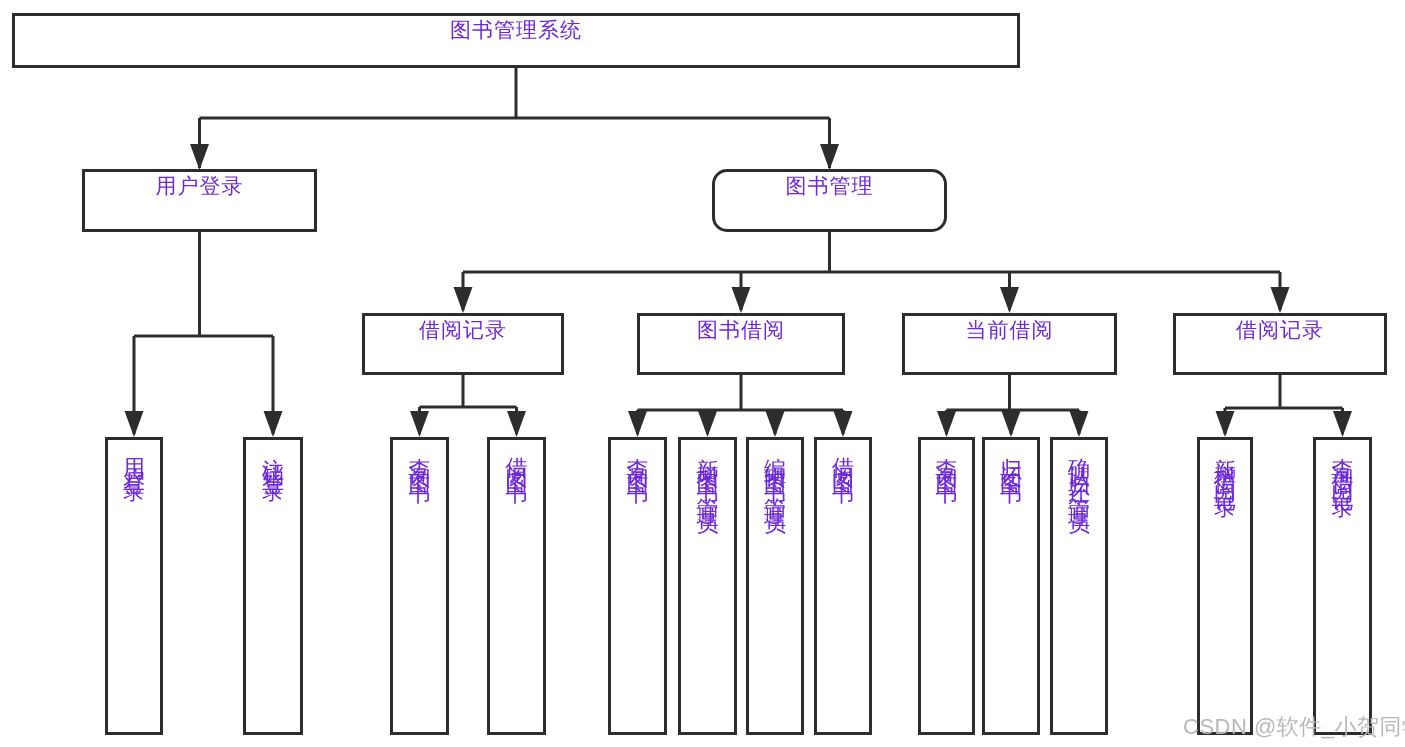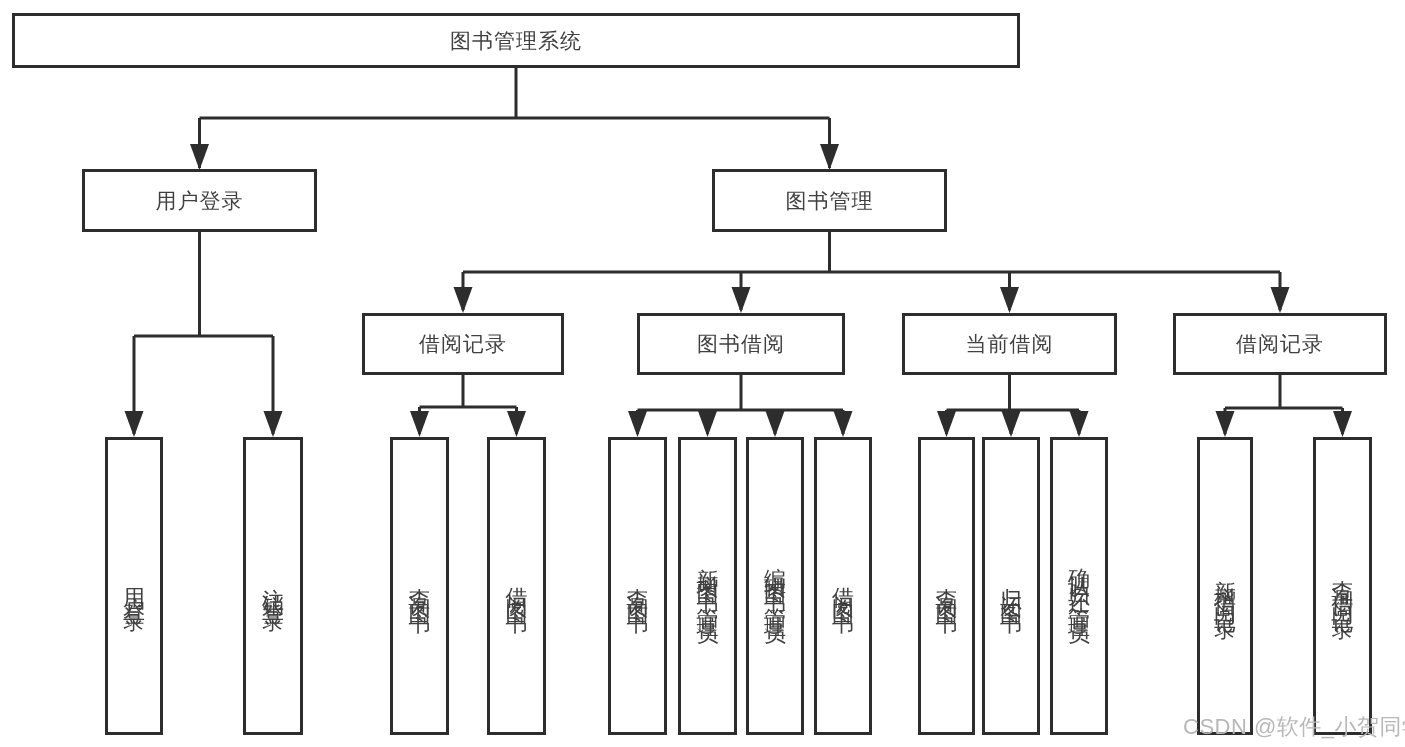--- a/index.html
+++ b/index.html
@@ -9,22 +9,22 @@
     background:#ffffff;
     font-family:"Liberation Sans", sans-serif;
     overflow:hidden;
   }
   .connectors { position:absolute; left:0; top:0; width:1405px; height:747px; }
   .node {
     position:absolute;
     box-sizing:border-box;
     border:3px solid #2d2d2d;
     background:#ffffff;
-    display:flex; align-items:center; justify-content:center;
-    color:#404040;
+    display:flex; align-items:flex-start; justify-content:center;
+    color:#6d28d9;
     font-size:21px;
   }
   .node.h span { letter-spacing:1px; white-space:nowrap; }
   .node.v span {
     writing-mode:vertical-rl;
     text-orientation:mixed;
     letter-spacing:8px;
     line-height:1.1;
     font-size:22px;
   }
@@ -83,21 +83,21 @@
     </g>
   </svg>
 
   <div class="node h" style="left:12px; top:13px; width:1008px; height:55px;">
     <span>图书管理系统</span>
   </div>
 
   <div class="node h" style="left:82px; top:169px; width:235px; height:63px;">
     <span>用户登录</span>
   </div>
-  <div class="node h" style="left:712px; top:169px; width:235px; height:63px;">
+  <div class="node h" style="left:712px; top:169px; width:235px; height:63px;border-radius:15px;">
     <span>图书管理</span>
   </div>
 
   <div class="node h" style="left:362px; top:313px; width:202px; height:62px;">
     <span>借阅记录</span>
   </div>
   <div class="node h" style="left:637px; top:313px; width:208px; height:62px;">
     <span>图书借阅</span>
   </div>
   <div class="node h" style="left:902px; top:313px; width:215px; height:62px;">

